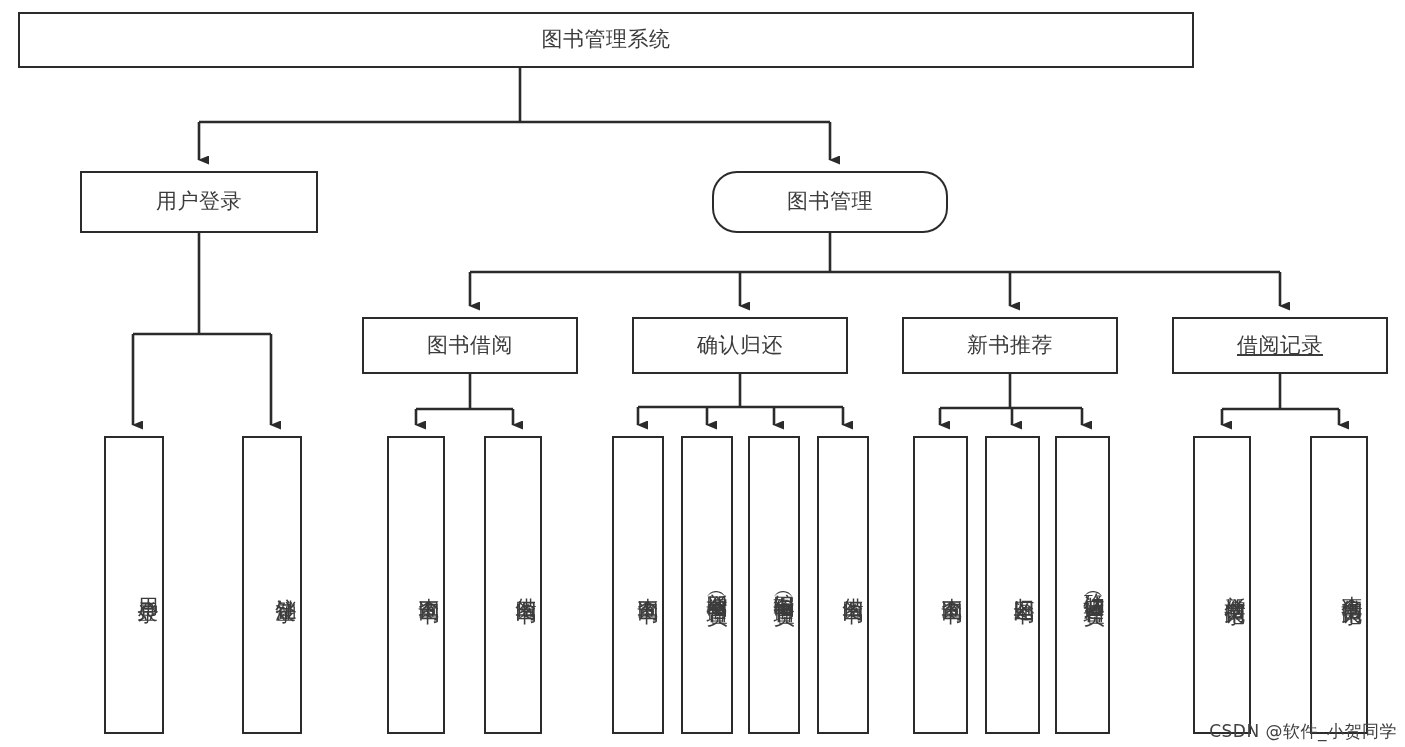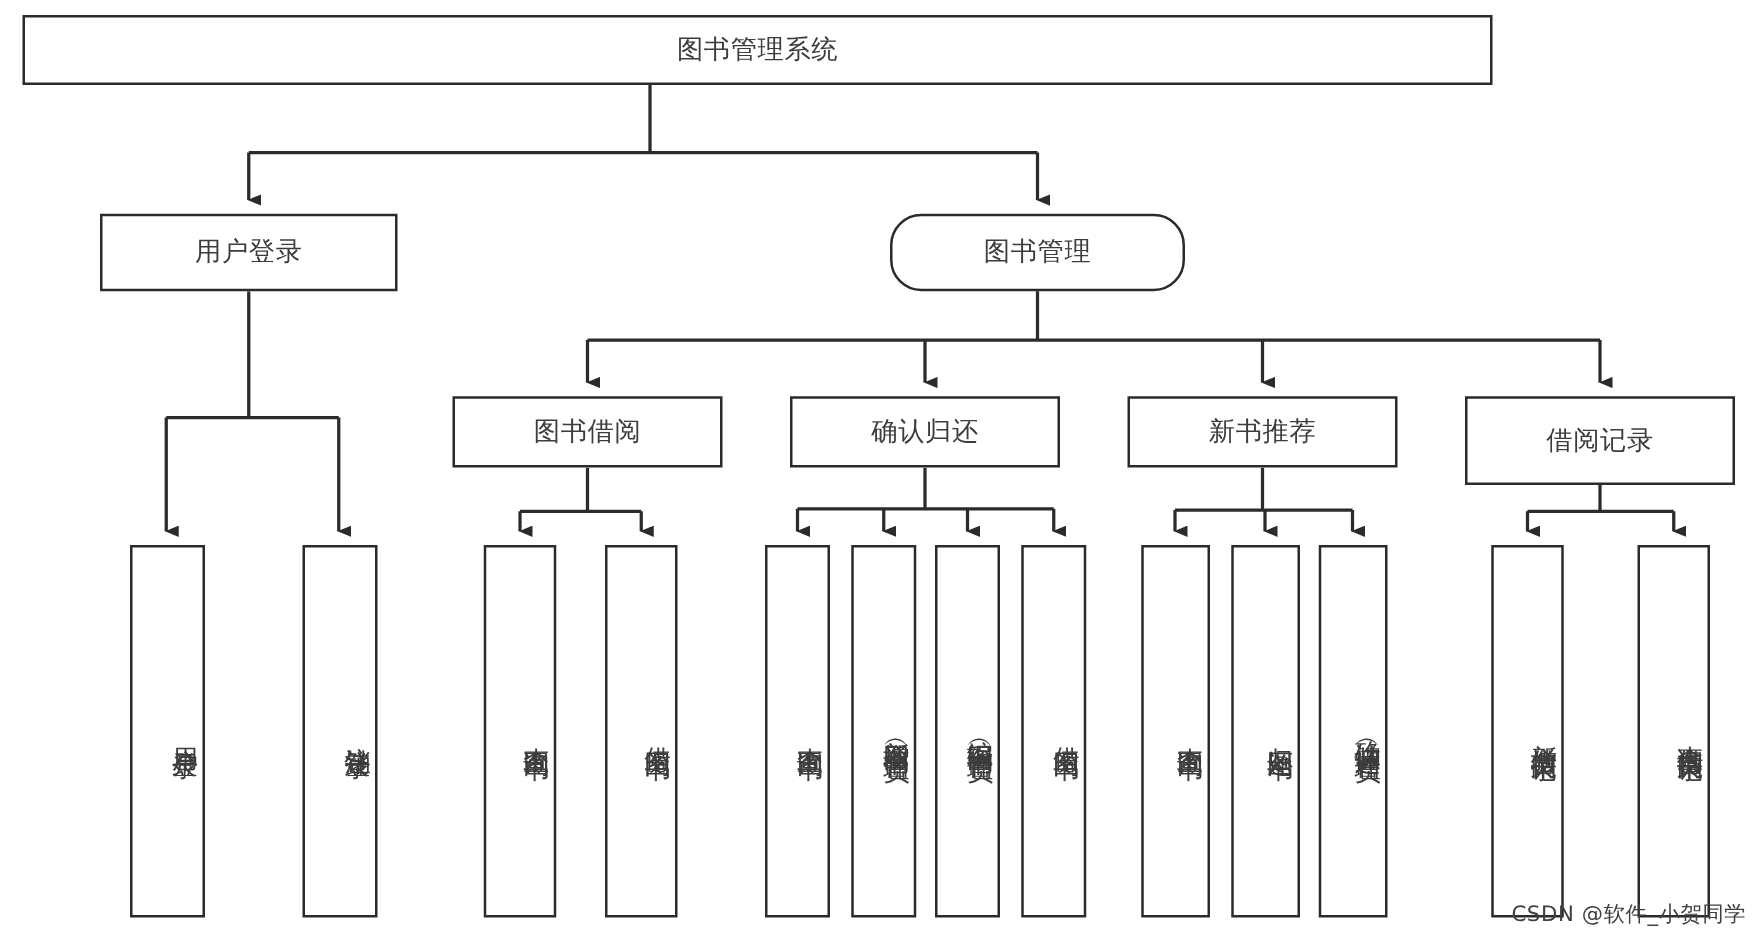--- a/index.html
+++ b/index.html
@@ -122,21 +122,21 @@
 
   <div class="node horizontal" style="left: 362px; top: 317px; width: 216px; height: 57px;">
     <span>图书借阅</span>
   </div>
   <div class="node horizontal" style="left: 632px; top: 317px; width: 216px; height: 57px;">
     <span>确认归还</span>
   </div>
   <div class="node horizontal" style="left: 902px; top: 317px; width: 216px; height: 57px;">
     <span>新书推荐</span>
   </div>
-  <div class="node horizontal" style="left: 1172px; top: 317px; width: 216px; height: 71px;">
+  <div class="node horizontal" style="left: 1172px; top: 317px; width: 216px; height: 57px; text-decoration: underline;">
     <span>借阅记录</span>
   </div>
 
   <div class="node vertical" style="left: 104px; top: 436px; width: 60px; height: 298px;">
     <span>用户登录</span>
   </div>
   <div class="node vertical" style="left: 242px; top: 436px; width: 60px; height: 298px;">
     <span>注销登录</span>
   </div>
   <div class="node vertical" style="left: 387px; top: 436px; width: 58px; height: 298px;">

